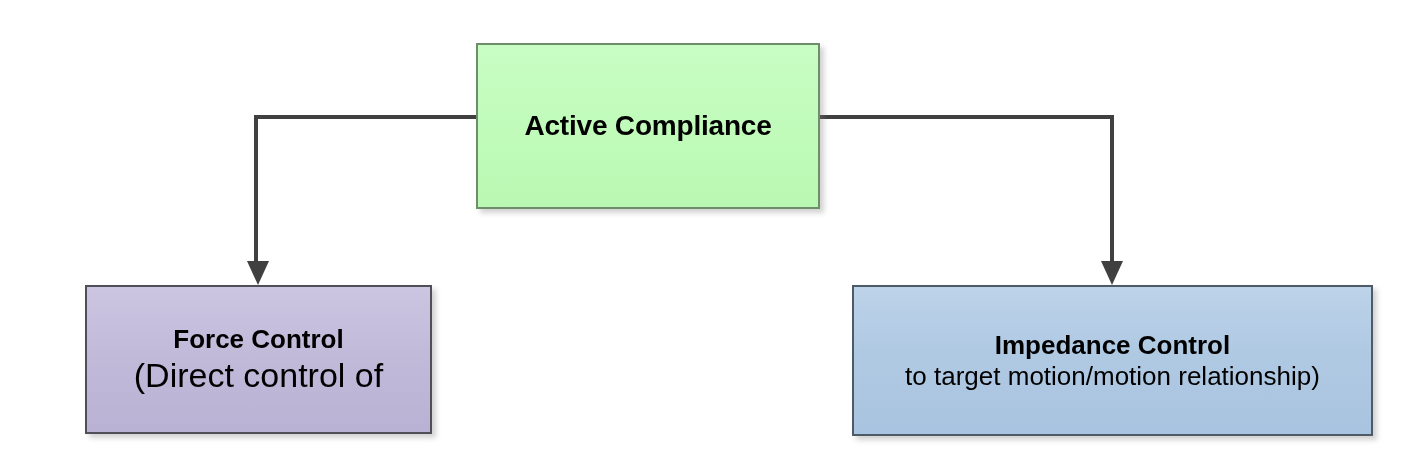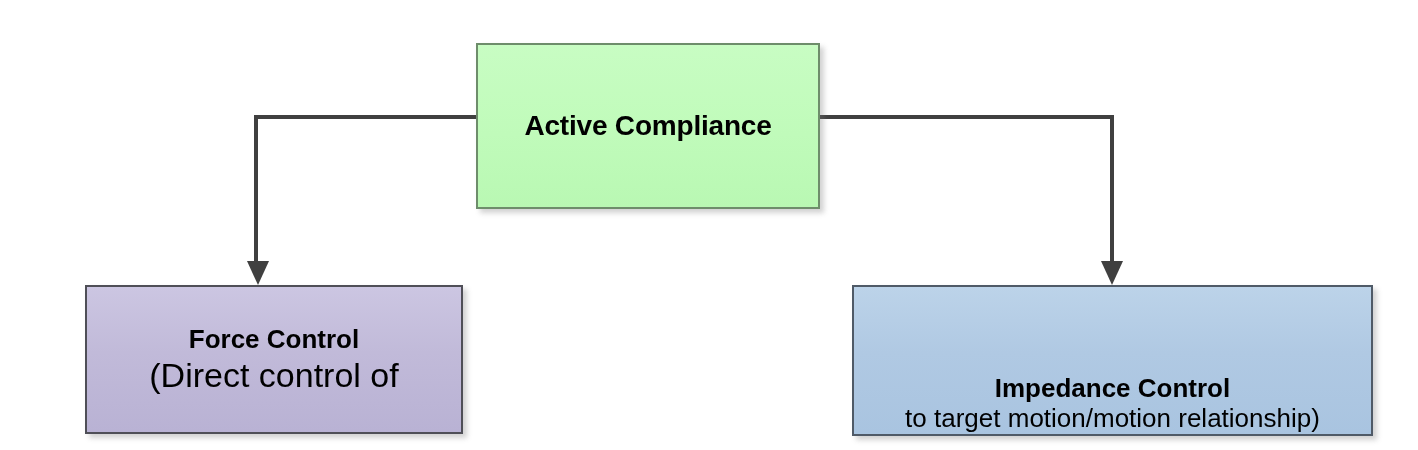--- a/index.html
+++ b/index.html
@@ -63,39 +63,38 @@
   }
   #node-active-compliance .node-title {
     font-size: 28px;
     letter-spacing: -0.2px;
   }
 
   
   #node-force-control {
     left: 85px;
     top: 285px;
-    width: 378px;
+    width: 347px;
     height: 149px;
     background: linear-gradient(180deg, #CCC6E2 0%, #C1BAD9 45%, #B9B2D4 100%);
     border: 2px solid #4F4F57;
     box-shadow: 4px 4px 5px rgba(120,120,120,0.33);
   }
   #node-force-control .node-title { font-size: 26px; }
   #node-force-control .node-sub-line { font-size: 34px; }
 
   
   #node-impedance-control {
     left: 852px;
     top: 285px;
     width: 521px;
     height: 151px;
     background: linear-gradient(180deg, #BCD3E9 0%, #B0C9E3 45%, #A9C4E0 100%);
     border: 2px solid #4F5A67;
     box-shadow: 4px 4px 5px rgba(120,120,120,0.33);
-    justify-content: flex-end;
   }
   #node-impedance-control .node-title { font-size: 26px; }
   #node-impedance-control .node-sub-line { font-size: 26px; }
 </style>
 </head>
 <body>
 
 <div id="canvas">
 
   <svg id="connectors" viewBox="0 0 1418 450" width="1418" height="450" xmlns="http://www.w3.org/2000/svg">

